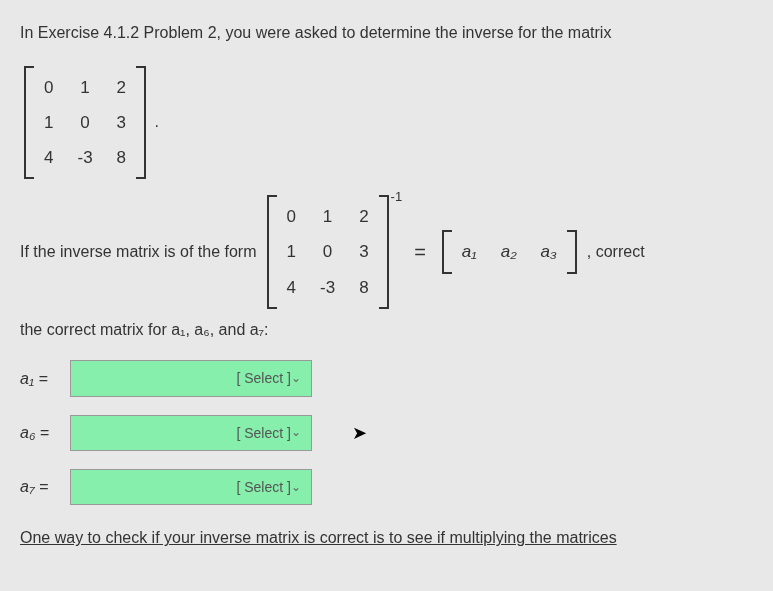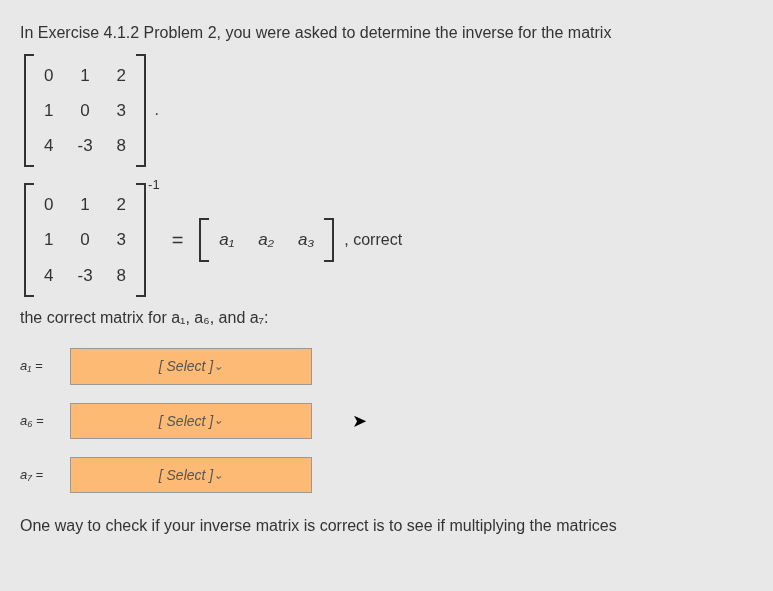--- a/index.html
+++ b/index.html
@@ -9,21 +9,21 @@
       background: #e8e8e8;
       color: #333;
       width: 773px;
       box-sizing: border-box;
     }
     .content {
       font-size: 16px;
       line-height: 1.6;
     }
     .intro-text {
-      margin-bottom: 8px;
+      margin-bottom: 20px;
     }
     .matrix {
       display: inline-block;
       vertical-align: middle;
       position: relative;
       padding: 4px 8px;
       margin: 0 4px;
     }
     .matrix::before, .matrix::after {
       content: '';
@@ -72,47 +72,47 @@
       margin: 0 6px;
     }
     .select-row {
       display: flex;
       align-items: center;
       gap: 10px;
       margin: 18px 0;
     }
     .select-label {
       font-style: italic;
-      font-size: 13px;
+      font-size: 16px;
       min-width: 40px;
     }
     .select-box {
       border: 1px solid #999;
-      background: #fdba74;
+      background: #86efac;
       padding: 6px 10px;
       width: 220px;
       display: flex;
-      justify-content: center;
+      justify-content: flex-end;
       align-items: center;
       font-size: 14px;
       color: #555;
       cursor: pointer;
-      font-style: italic;
     }
     .chevron {
       font-size: 12px;
       color: #666;
     }
     .cursor-icon {
       font-size: 18px;
       color: #000;
       margin-left: 30px;
     }
     .bottom-text {
       margin-top: 20px;
+      text-decoration: underline;
     }
   </style>
 </head>
 <body>
 
 <div class="content">
 
   <div class="intro-text">In Exercise 4.1.2 Problem 2, you were asked to determine the inverse for the matrix</div>
 
   <div class="matrix">
@@ -132,20 +132,21 @@
             <td>4</td>
             <td>-3</td>
             <td>8</td>
           </tr>
     </tbody>
       </table>
   </div>
   <span>.</span>
 
   <div class="inline-row">
+    <span>If the inverse matrix is of the form</span>
 
     <span style="white-space:nowrap">
       <span class="matrix">
         <table class="matrix-table">
           <tbody>
               <tr>
                 <td>0</td>
                 <td>1</td>
                 <td>2</td>
               </tr>

